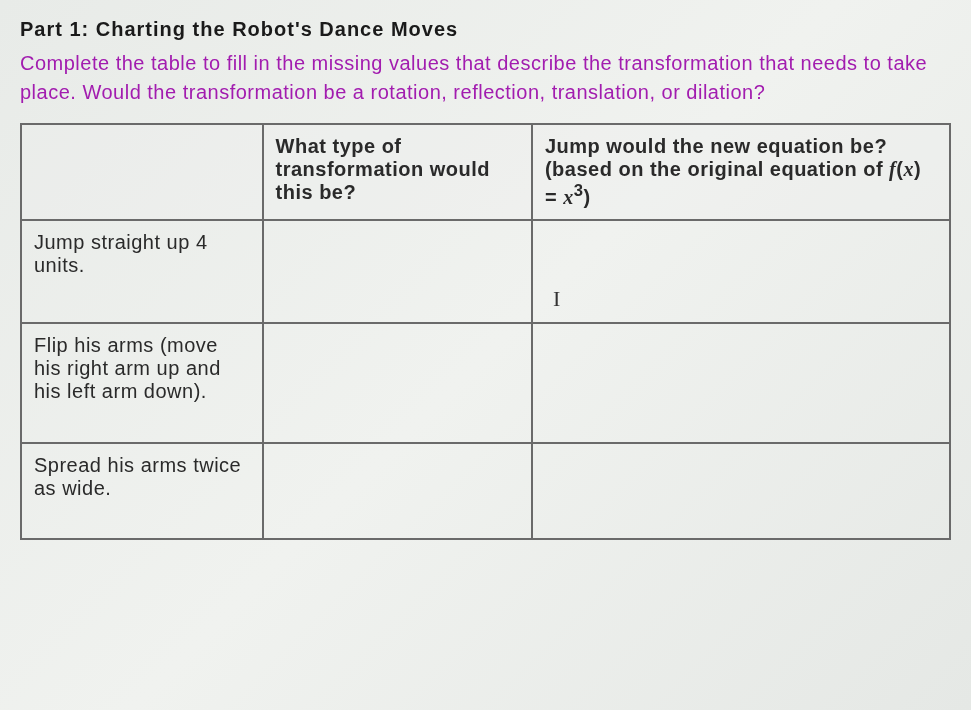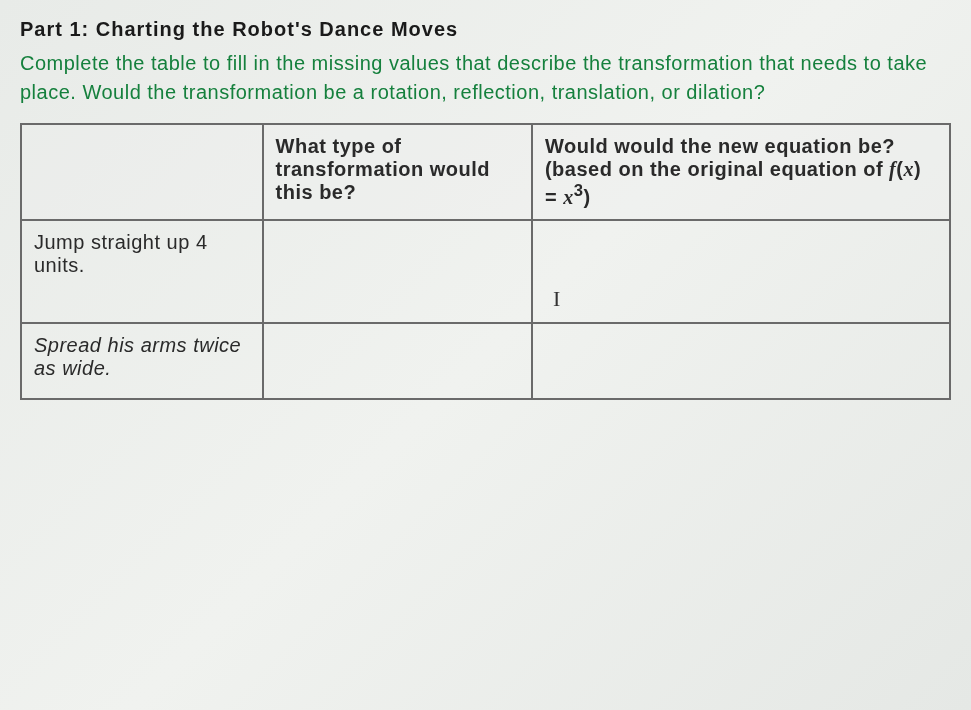--- a/index.html
+++ b/index.html
@@ -21,21 +21,21 @@
       font-weight: bold;
       letter-spacing: 1px;
       margin-bottom: 8px;
       color: #1a1a1a;
     }
     .instructions {
       font-size: 20px;
       line-height: 1.45;
       margin-bottom: 16px;
       letter-spacing: 0.5px;
-      color: #15803d;
+      color: #a21caf;
     }
     table {
       border-collapse: collapse;
       width: 100%;
       background: transparent;
     }
     th, td {
       border: 2px solid #6a6a6a;
       padding: 10px 12px;
       text-align: left;
@@ -56,22 +56,21 @@
     .col-eq {
       width: 45%;
     }
     .row-h {
       height: 84px;
     }
     .row-h-big {
       height: 120px;
     }
     .row-h-sm {
-      height: 76px;
-      font-style: italic;
+      height: 96px;
     }
     .eq-italic {
       font-style: italic;
       font-family: 'Times New Roman', serif;
     }
     .cursor {
       display: inline-block;
       font-family: 'Times New Roman', serif;
       font-size: 22px;
       color: #333;
@@ -85,32 +84,37 @@
 <h1 class="page-title">Part 1: Charting the Robot's Dance Moves</h1>
 
 <p class="instructions">Complete the table to fill in the missing values that describe the transformation that needs to take place. Would the transformation be a rotation, reflection, translation, or dilation?</p>
 
 <table>
   <thead>
     <tr>
       <th class="col-desc"></th>
       <th class="col-type">What type of transformation would this be?</th>
       <th class="col-eq">
-        <span>Would would the new equation be? (based on the original equation of </span><span class="eq-italic">f</span><span>(</span><span class="eq-italic">x</span><span>) = </span><span class="eq-italic">x</span><sup>3</sup><span>)</span>
+        <span>Jump would the new equation be? (based on the original equation of </span><span class="eq-italic">f</span><span>(</span><span class="eq-italic">x</span><span>) = </span><span class="eq-italic">x</span><sup>3</sup><span>)</span>
       </th>
     </tr>
   </thead>
   <tbody>
     <tr class="row-h">
       <td>Jump straight up 4 units.</td>
       <td></td>
       <td>
         <span></span>
         <span class="cursor">I</span>
       </td>
     </tr>
+    <tr class="row-h-big">
+      <td>Flip his arms (move his right arm up and his left arm down).</td>
+      <td></td>
+      <td></td>
+    </tr>
     <tr class="row-h-sm">
       <td>Spread his arms twice as wide.</td>
       <td></td>
       <td></td>
     </tr>
   </tbody>
 </table>
 
 </body></html>

